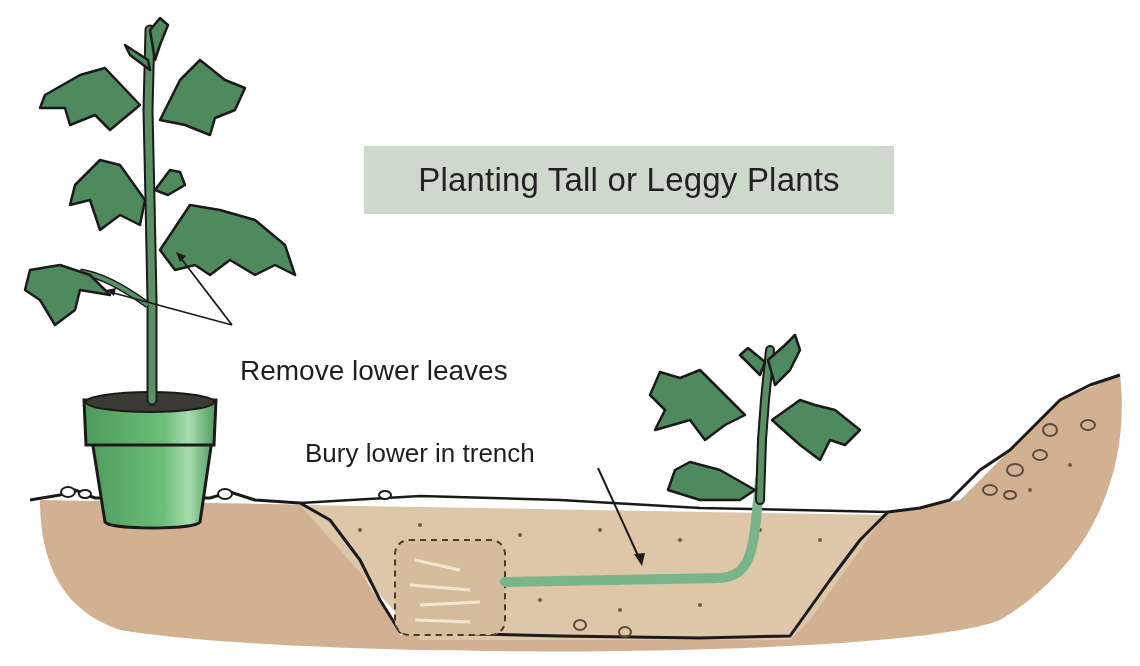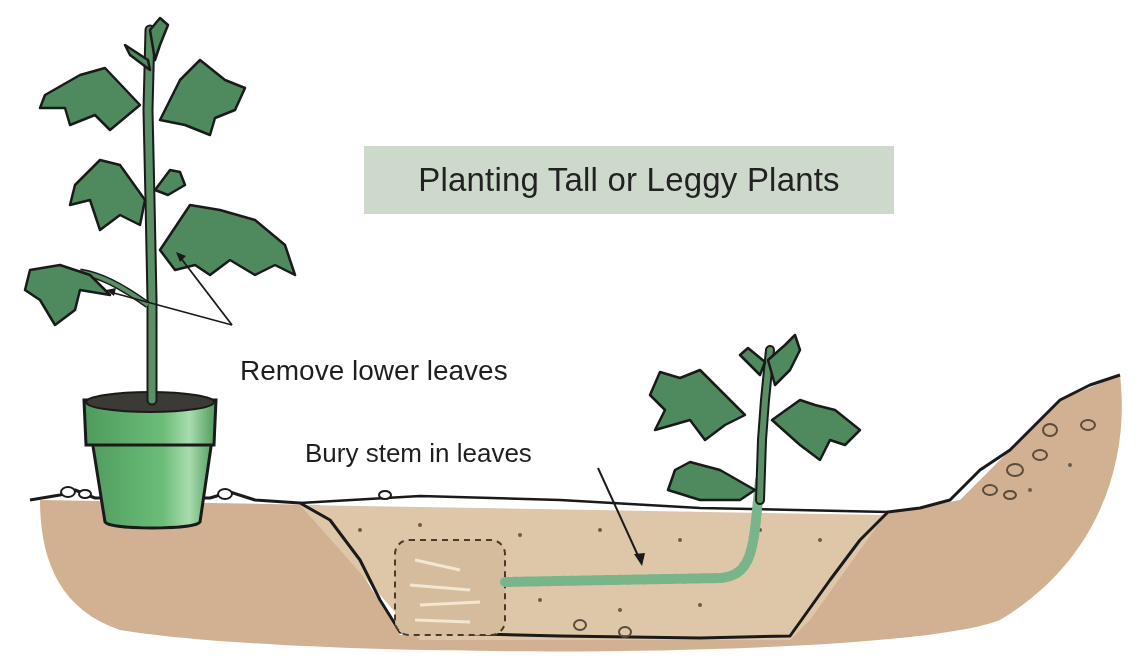--- a/index.html
+++ b/index.html
@@ -151,14 +151,14 @@
       <ellipse cx="225" cy="494" rx="7" ry="5"></ellipse>
       <ellipse cx="385" cy="495" rx="6" ry="4"></ellipse>
     </g>
   </svg>
 
   <div class="title-box">
     <span class="title-text">Planting Tall or Leggy Plants</span>
   </div>
 
   <div class="label label-remove">Remove lower leaves</div>
-  <div class="label label-bury">Bury stem in leaves</div>
+  <div class="label label-bury">Bury lower in trench</div>
 </div>
 
 </body></html>

